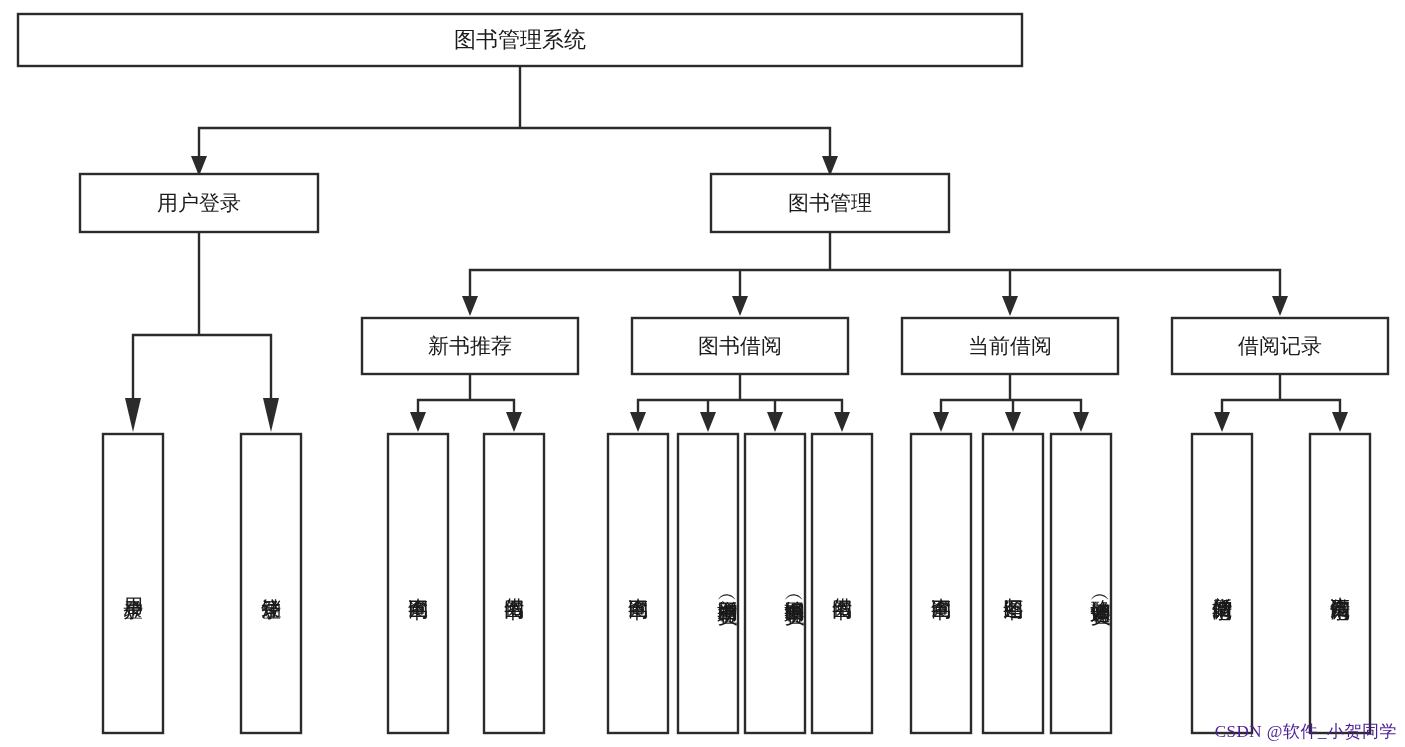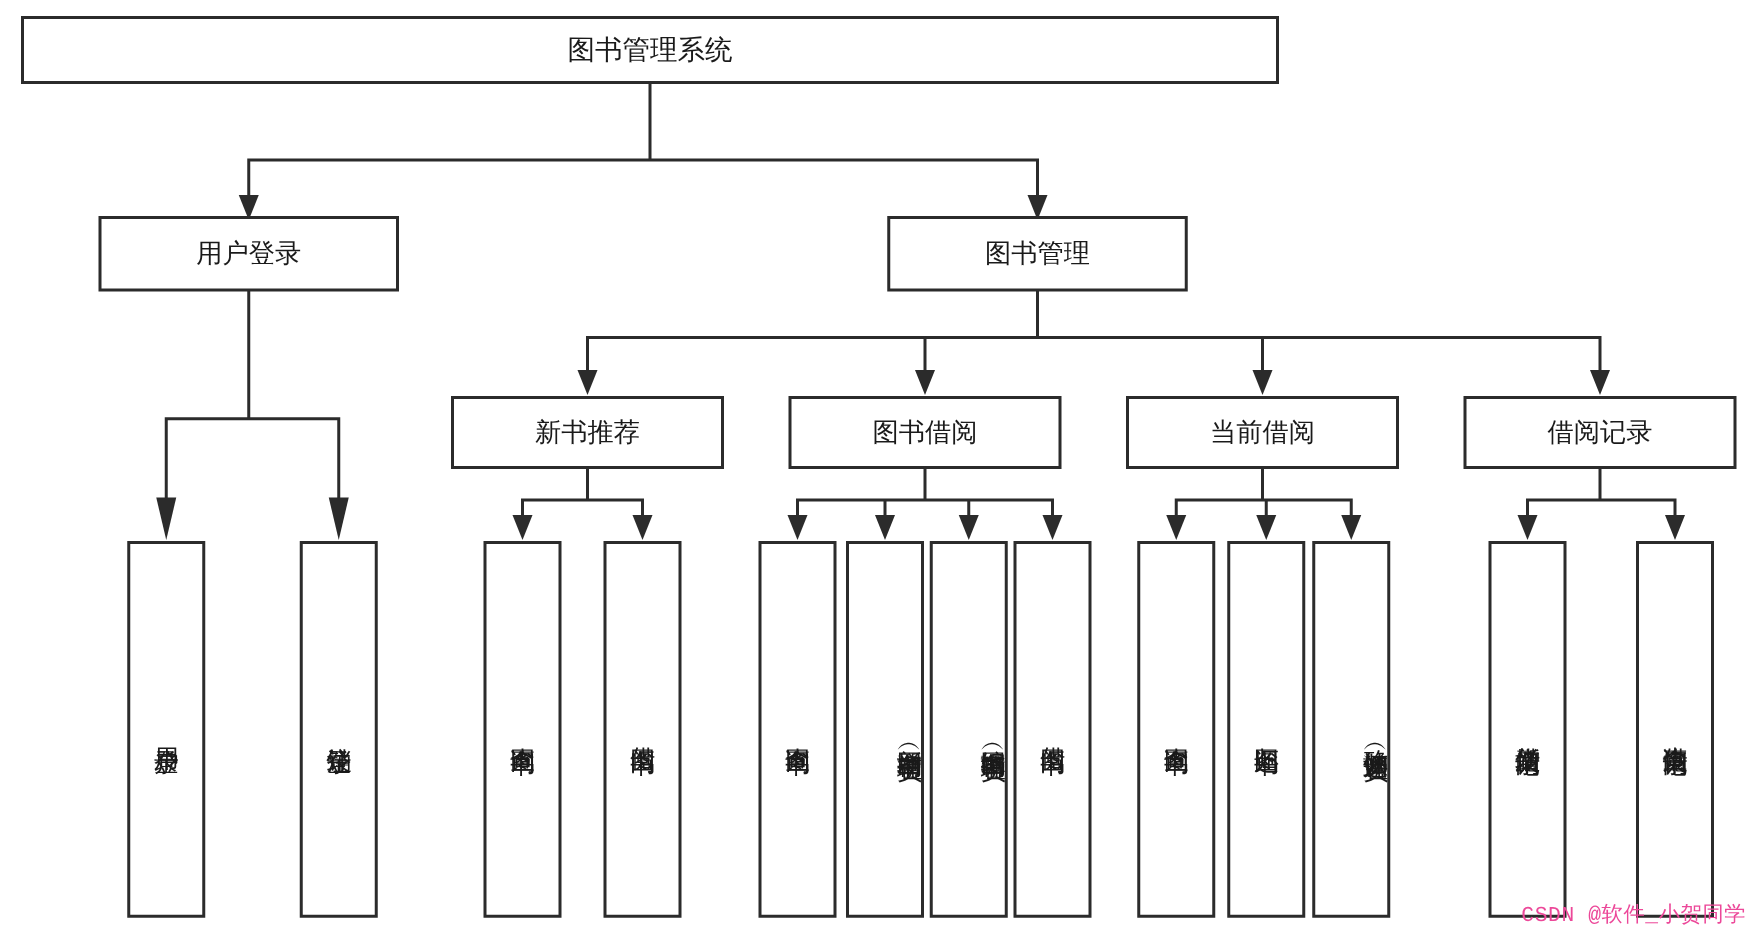--- a/index.html
+++ b/index.html
@@ -62,23 +62,23 @@
     align-items: center;
     justify-content: center;
     text-align: center;
     white-space: nowrap;
     pointer-events: none;
   }
   .watermark {
     position: absolute;
     right: 8px;
     bottom: 4px;
-    font-family: Liberation Mono, monospace;
+    font-family: Liberation Serif, serif;
     font-size: 17px;
-    color: #ec4899;
+    color: #4c1d95;
     letter-spacing: 0.5px;
     white-space: nowrap;
   }
 </style>
 </head>
 <body>
 
 <div id="page">
 
   <svg class="diagram" viewBox="0 0 1405 747">

